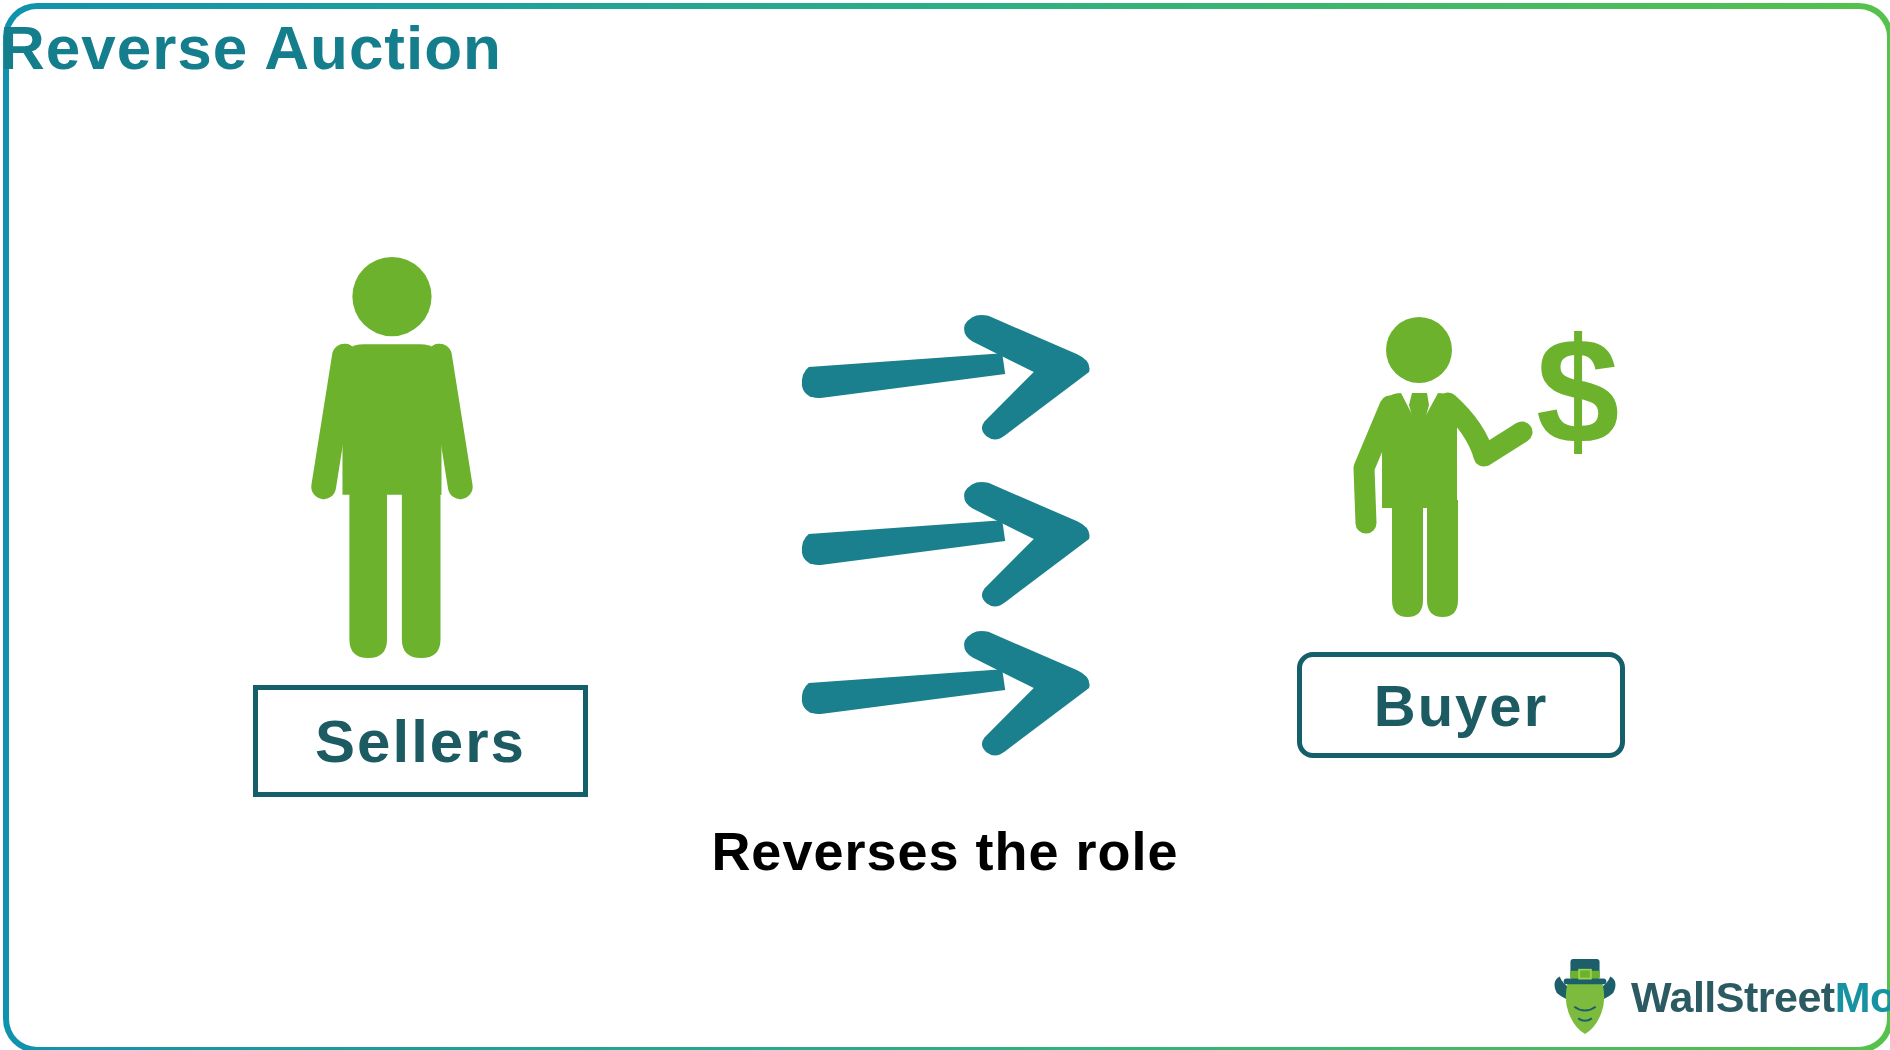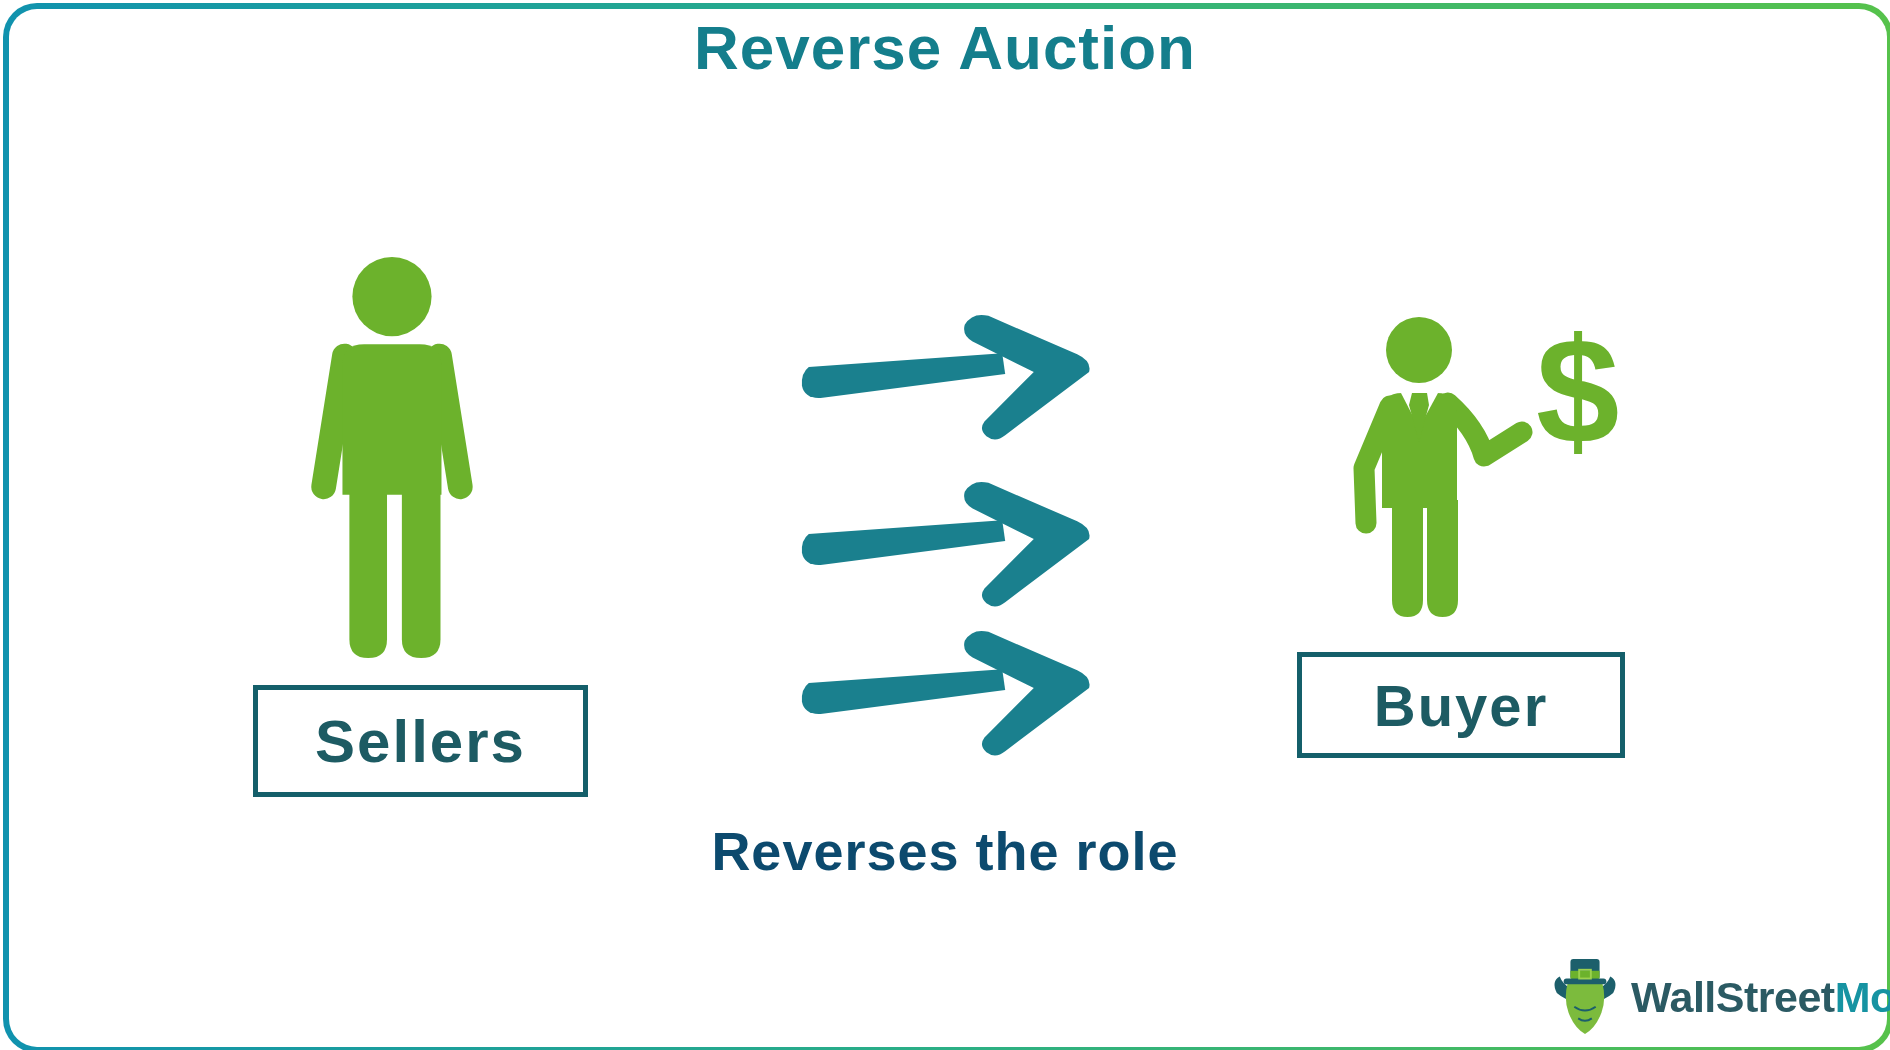--- a/index.html
+++ b/index.html
@@ -23,21 +23,21 @@
     border: 6px solid transparent;
     border-radius: 34px;
     background:
       linear-gradient(#ffffff, #ffffff) padding-box,
       linear-gradient(90deg, #1092AE 0%, #2BAF85 50%, #56C24B 100%) border-box;
   }
   .page-title {
     position: absolute;
     left: 0; top: 12px;
     width: 100%;
-    text-align: center;
+    text-align: left;
     font-size: 62px;
     font-weight: 800;
     letter-spacing: 1px;
     color: #147E8C;
   }
   .seller-figure {
     position: absolute;
     left: 303px; top: 257px;
     width: 172px; height: 406px;
   }
@@ -67,29 +67,30 @@
   }
   .sellers-box {
     left: 253px; top: 685px;
     width: 325px; height: 102px;
     font-size: 60px;
   }
   .buyer-box {
     left: 1297px; top: 652px;
     width: 318px; height: 96px;
     font-size: 58px;
+    border-radius: 16px;
   }
   .caption {
     position: absolute;
     left: 0; top: 820px;
     width: 1890px;
     text-align: center;
     font-size: 54px;
     font-weight: 800;
-    color: #0c4a6e;
+    color: #000000;
     letter-spacing: 1px;
   }
   .logo {
     position: absolute;
     left: 1551px; top: 956px;
     display: flex;
     align-items: center;
     gap: 12px;
   }
   .logo .mascot { width: 68px; height: 82px; }

